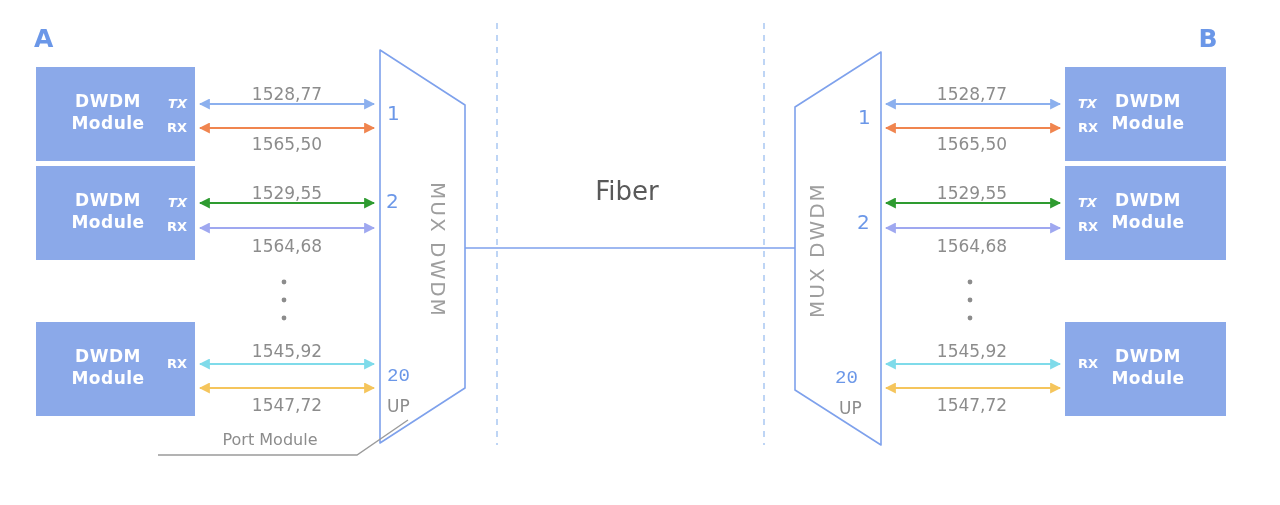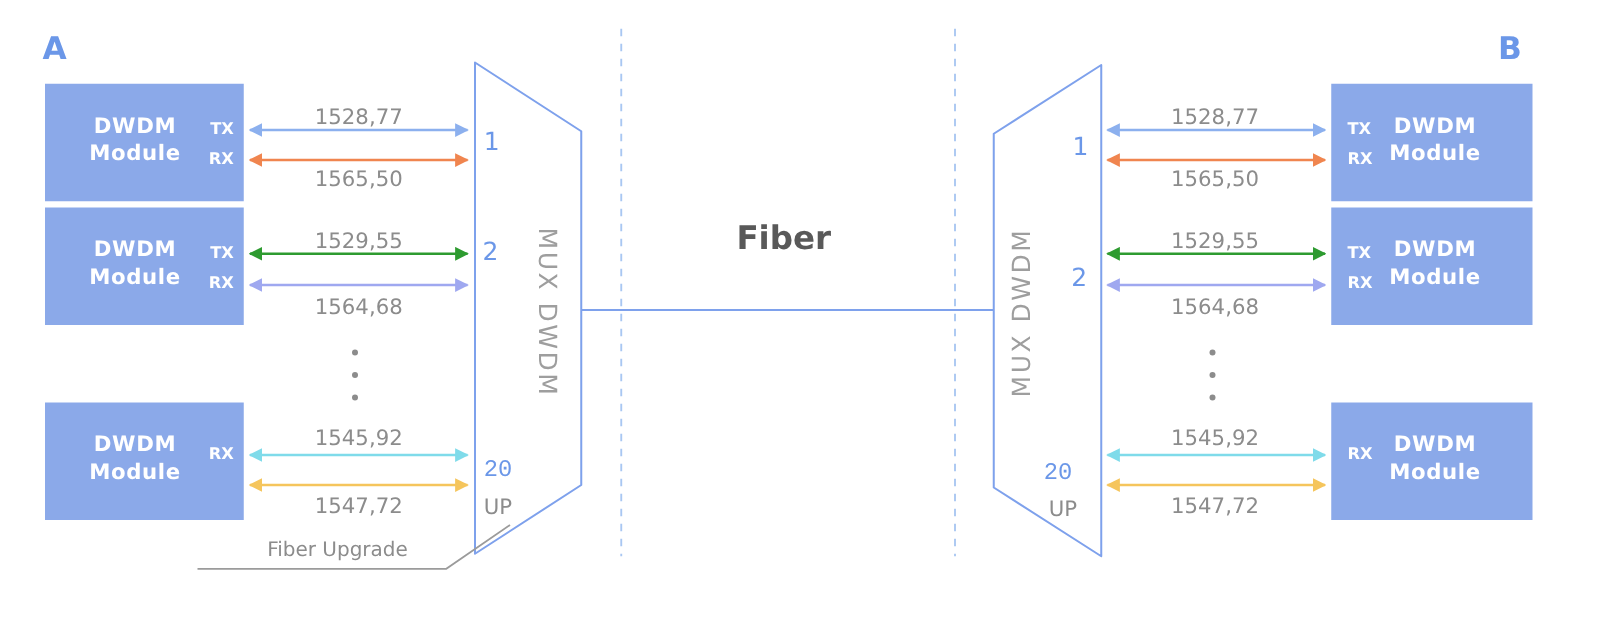--- a/index.html
+++ b/index.html
@@ -4,31 +4,31 @@
 <style>
   html,body { margin:0; padding:0; background:#ffffff; }
   .stage {
     position:relative; width:1280px; height:505px; background:#ffffff;
     font-family:"DejaVu Sans","Liberation Sans",sans-serif; overflow:hidden;
   }
   .abs { position:absolute; }
   svg.layer { position:absolute; left:0; top:0; width:1280px; height:505px; }
 
   .region-label { font-size:25px; font-weight:600; color:#6B97E8; }
-  .fiber-label  { width:160px; text-align:center; font-size:26px; font-weight:700; color:#595959; }
+  .fiber-label  { width:160px; text-align:center; font-size:26px; font-weight:400; color:#595959; }
 
   .module { position:absolute; width:159px; height:94px; background:#8BA9E9; color:#ffffff; }
   .module .name { position:absolute; top:23px; width:120px; text-align:center;
                   font-size:17px; font-weight:600; line-height:22px; letter-spacing:0.5px; }
   .module.m-left  .name { left:12px; }
   .module.m-right .name { left:23px; }
   .module .pin { position:absolute; font-size:13px; font-weight:600; line-height:18px; }
   .module.m-left  .pin { right:8px; }
   .module.m-right .pin { left:13px; }
-  .pin.pin-tx { top:28px; }
+  .pin.pin-tx { top:28px;font-style:italic; }
   .pin.pin-rx { top:52px; }
   .pin.pin-rx-only { top:33px; }
 
   .wl { position:absolute; width:178px; text-align:center; font-size:17px;
         line-height:20px; color:#8C8C8C; }
   .wl-left  { left:198px; }
   .wl-right { left:883px; }
 
   .port { position:absolute; font-size:20px; line-height:22px; color:#6B97E8; }
   .port-20 { font-size:19px;font-family:Liberation Mono, monospace; }
@@ -177,15 +177,15 @@
   <div class="mux-label rot-cw" style="left:358px; top:238px;">MUX DWDM</div>
 
   <div class="port" style="left:858px; top:106px;">1</div>
   <div class="port" style="left:857px; top:211px;">2</div>
   <div class="port port-20" style="left:835px; top:367px;">20</div>
   <div class="up-label" style="left:839px; top:398px;">UP</div>
   <div class="mux-label rot-ccw" style="left:737px; top:238px;">MUX DWDM</div>
 
   <div class="abs fiber-label" style="left:547px; top:176px;">Fiber</div>
 
-  <div class="port-upgrade">Fiber Upgrade</div>
+  <div class="port-upgrade">Port Module</div>
 
 </div>
 
 </body></html>

